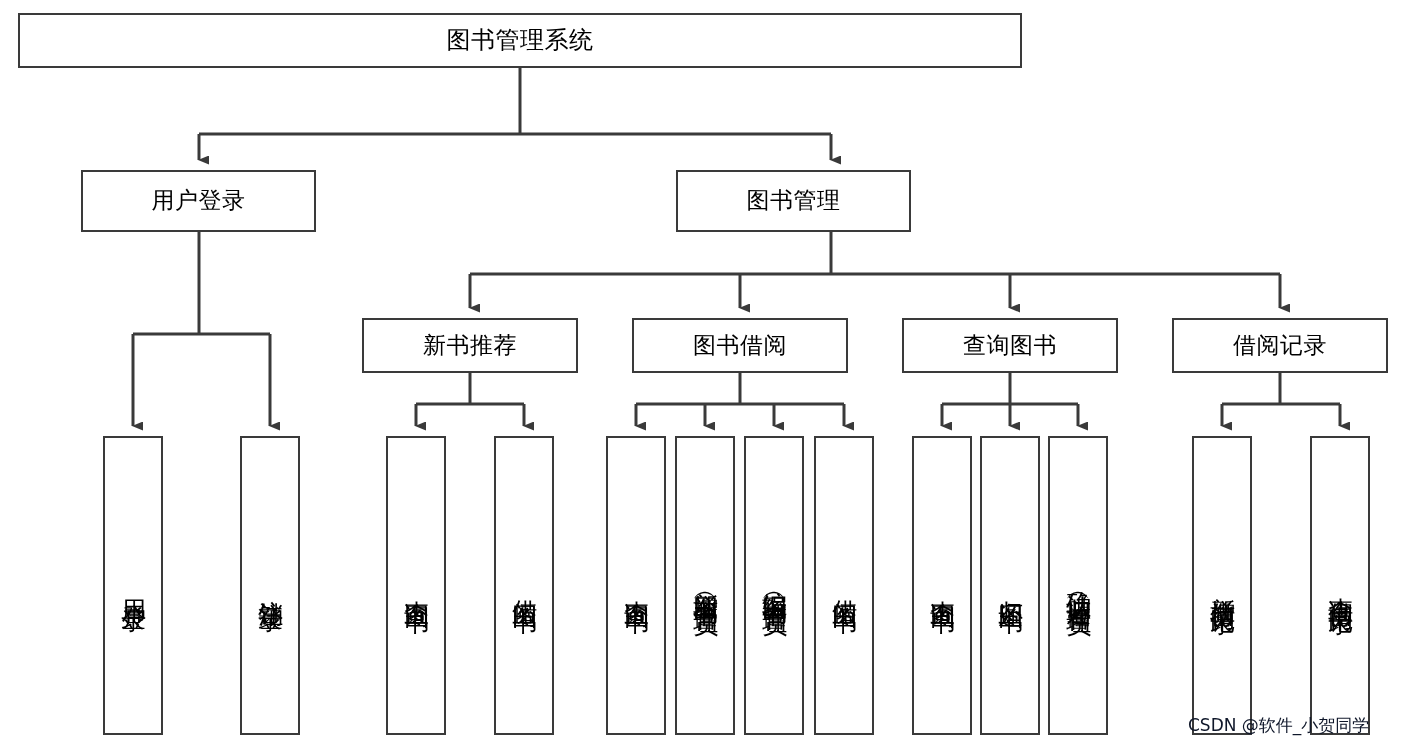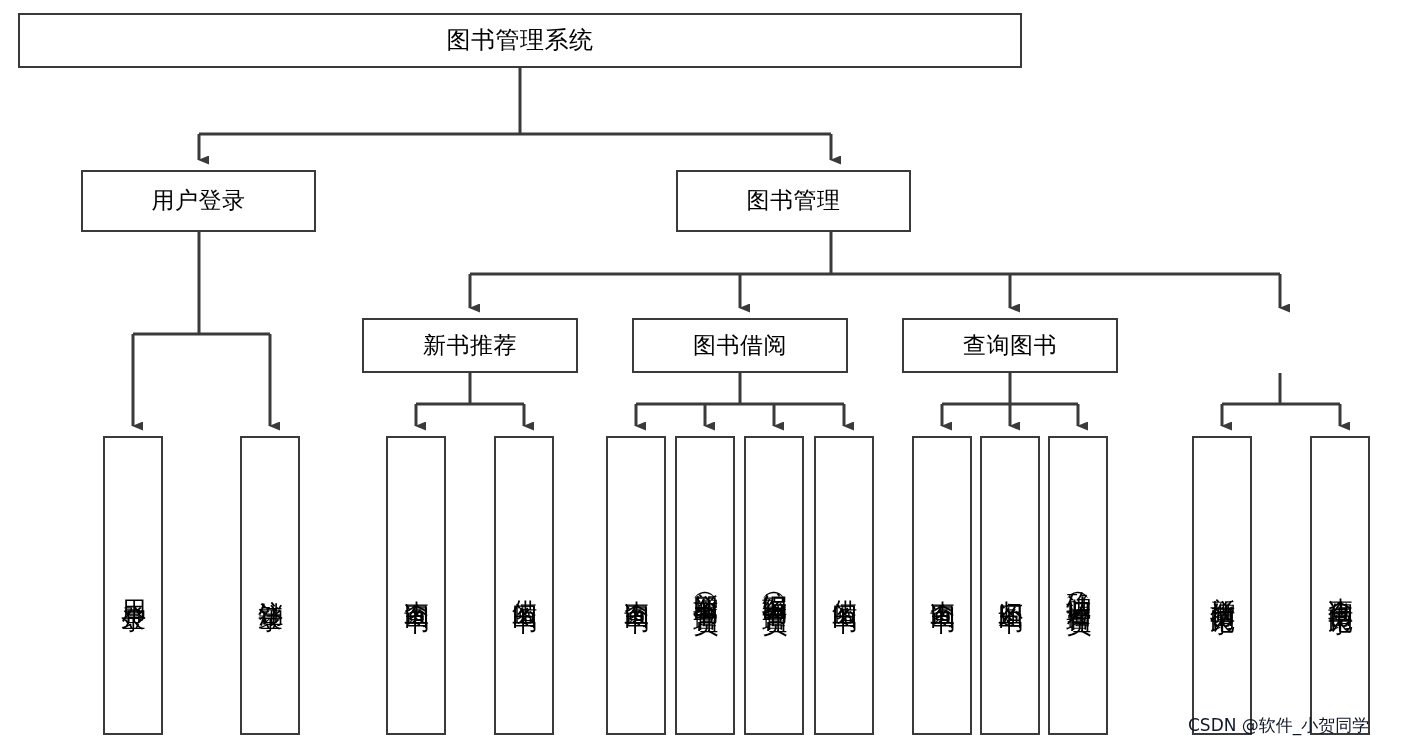--- a/index.html
+++ b/index.html
@@ -154,20 +154,23 @@
 
   <div class="node horiz" style="left:362px; top:318px; width:216px; height:55px;">
     <span class="node-label">新书推荐</span>
   </div>
   <div class="node horiz" style="left:632px; top:318px; width:216px; height:55px;">
     <span class="node-label">图书借阅</span>
   </div>
   <div class="node horiz" style="left:902px; top:318px; width:216px; height:55px;">
     <span class="node-label">查询图书</span>
   </div>
+  <div class="node horiz" style="left:1172px; top:318px; width:216px; height:55px;">
+    <span class="node-label">借阅记录</span>
+  </div>
 
   <div class="node leaf" style="left:103px; top:436px; width:60px; height:299px;">
     <span class="node-label">用户登录</span>
   </div>
   <div class="node leaf" style="left:240px; top:436px; width:60px; height:299px;">
     <span class="node-label">注销登录</span>
   </div>
 
   <div class="node leaf" style="left:386px; top:436px; width:60px; height:299px;">
     <span class="node-label">查询图书</span>

